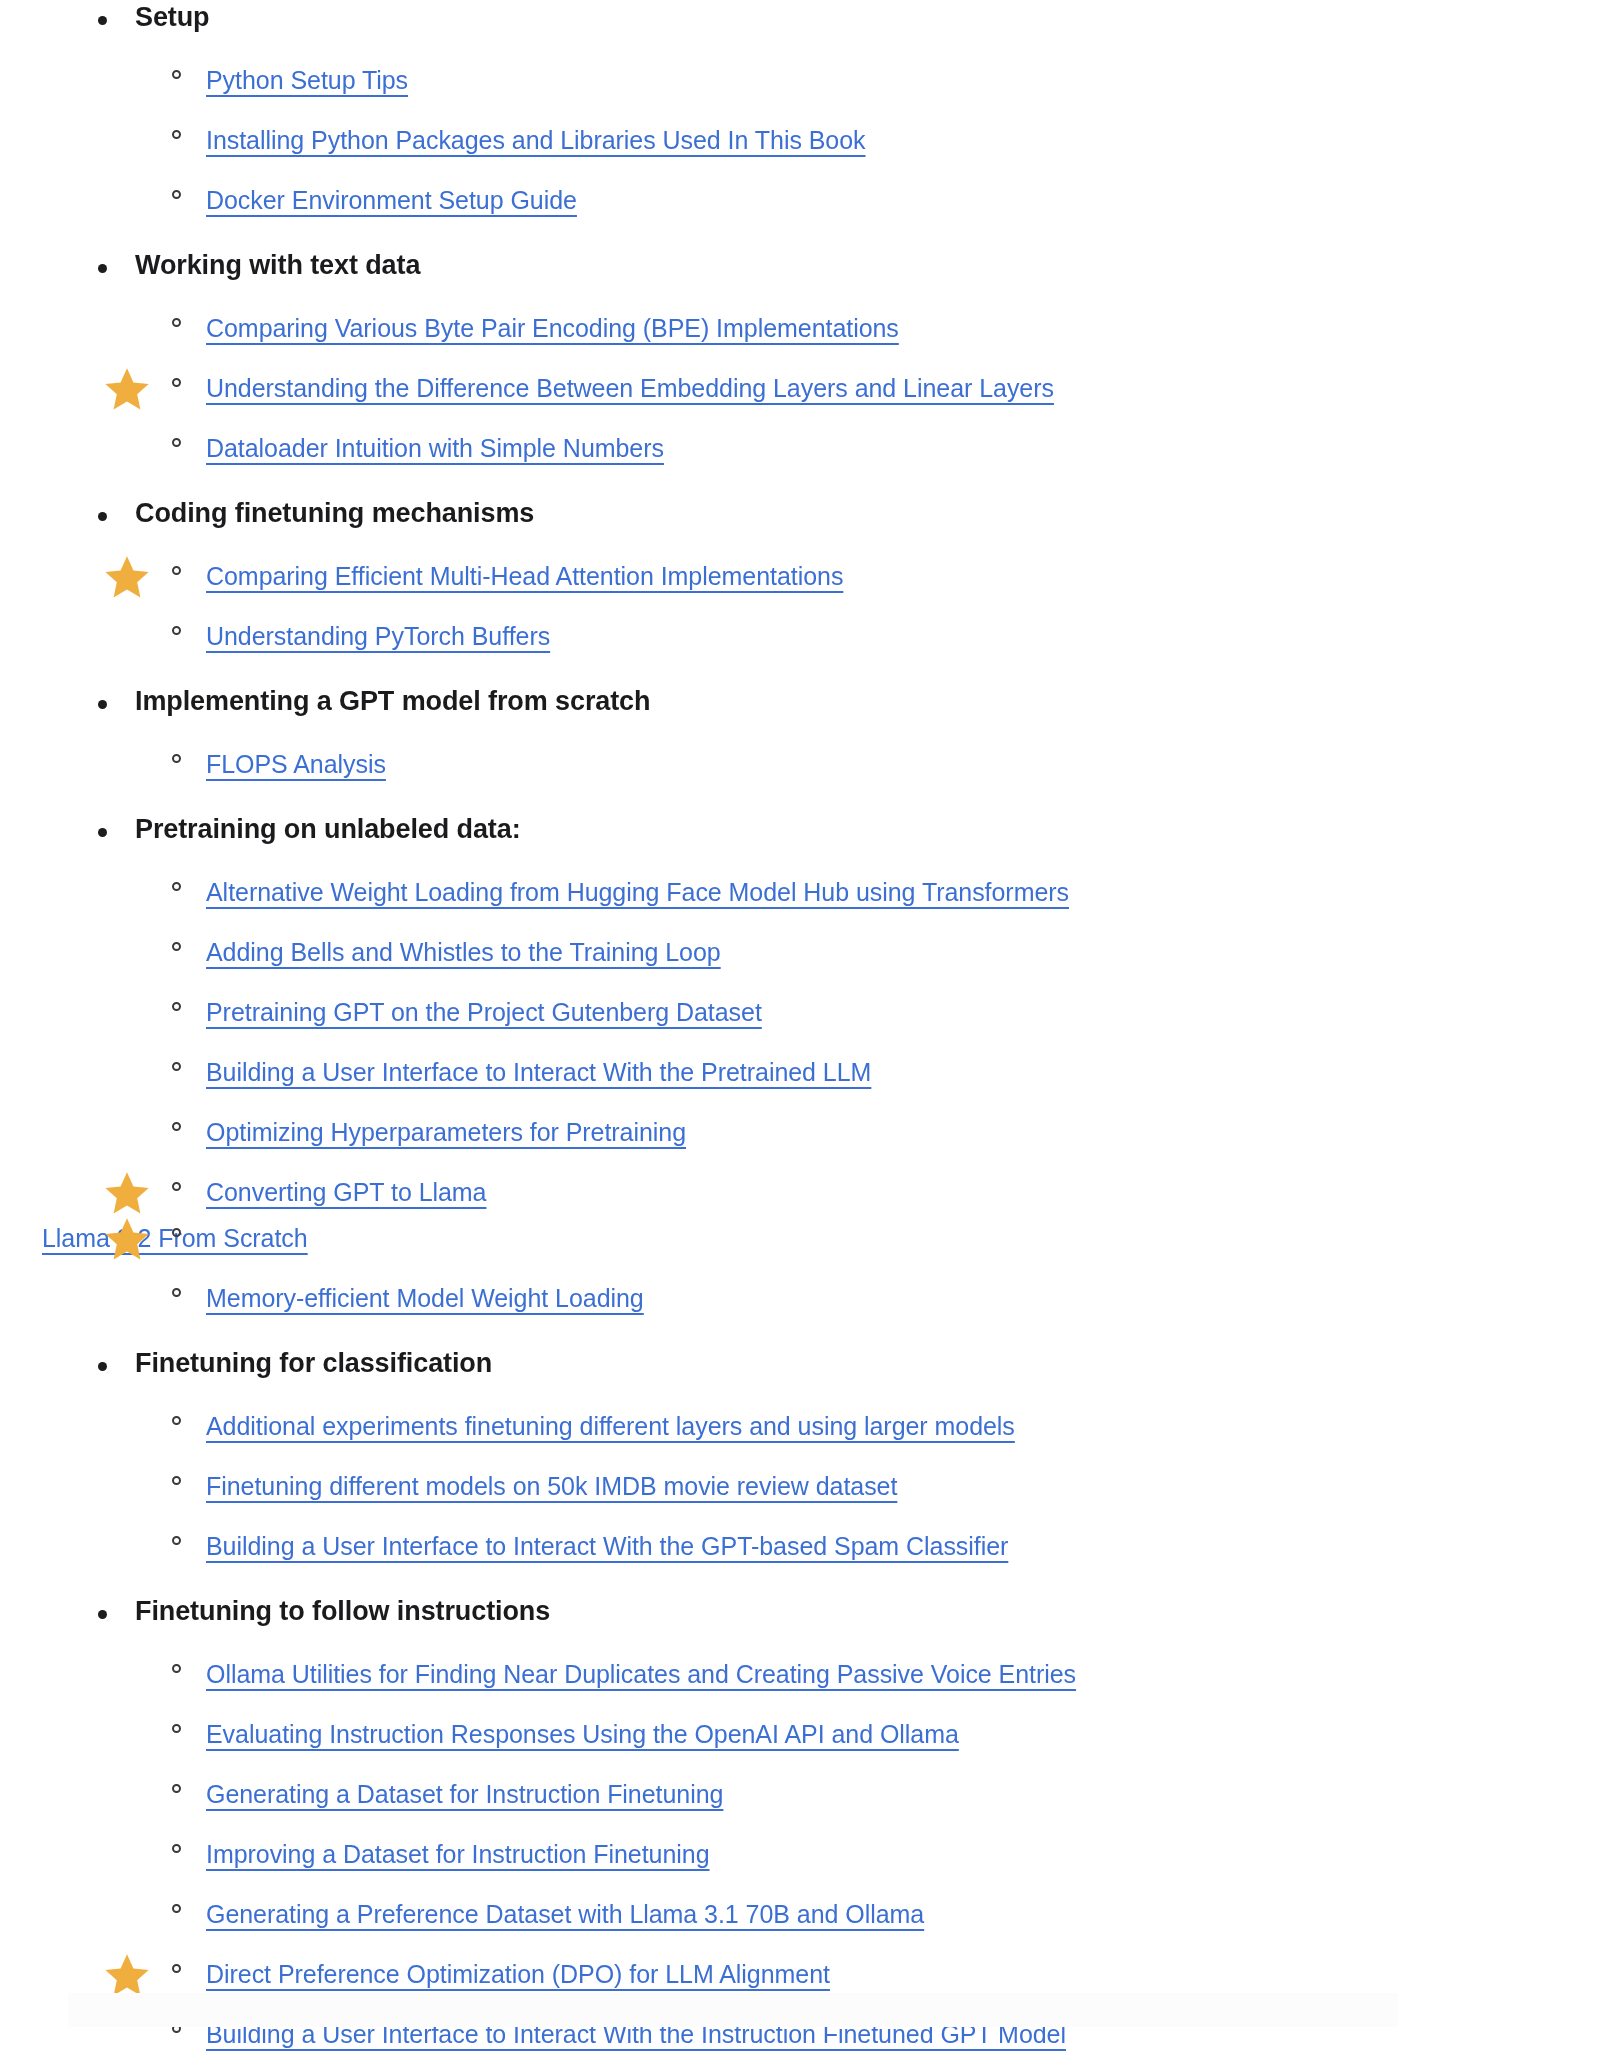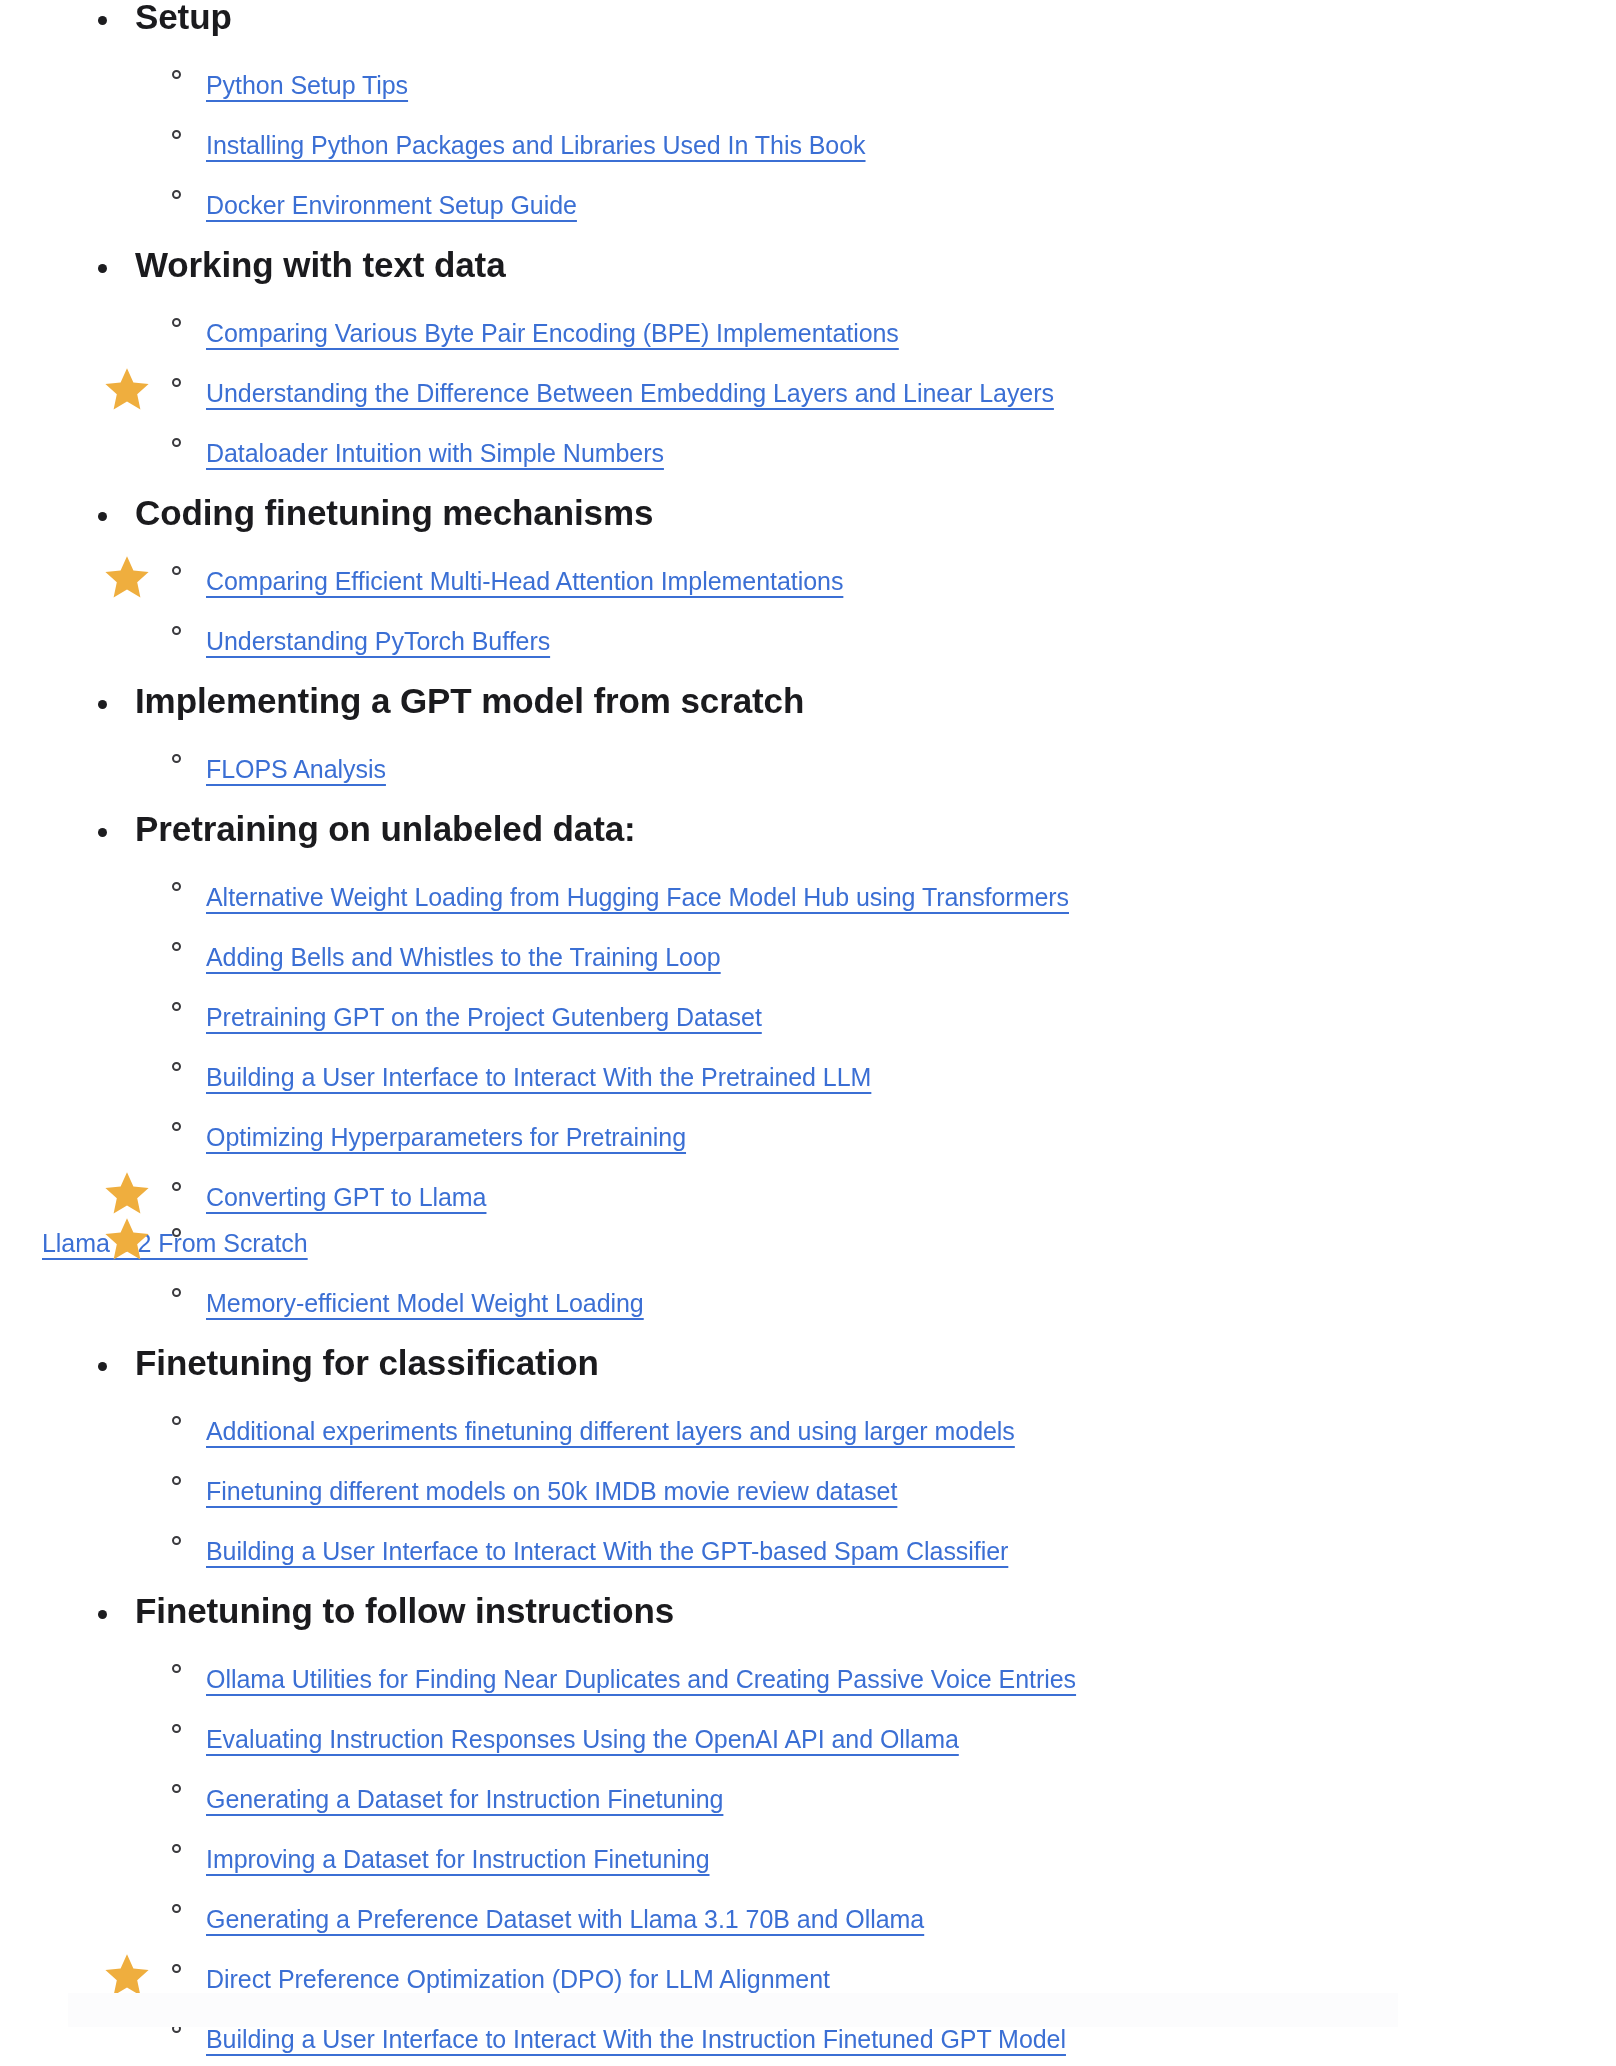--- a/index.html
+++ b/index.html
@@ -44,38 +44,38 @@
     left: 98px;
     top: 16px;
     width: 9px;
     height: 9px;
     border-radius: 50%;
     background: #1d1d20;
   }
   .section-title {
     display: block;
     margin-left: 37px;
-    font-size: 35px;
+    font-size: 27px;
     line-height: 34px;
     font-weight: bold;
     color: #1b1b1e;
     letter-spacing: -0.1px;
   }
 
   
   .sub-list {
     position: relative;
   }
   .sub-item {
     position: relative;
     min-height: 44px;
     padding-left: 172px;
     margin-top: 16px;
     display: flex;
-    align-items: flex-end;
+    align-items: center;
   }
   .sub-item:first-child {
     margin-top: 12px;
   }
   .sub-item.tight {
     margin-top: 2px;
     padding-left: 8px;
   }
 
   .circle-bullet {

